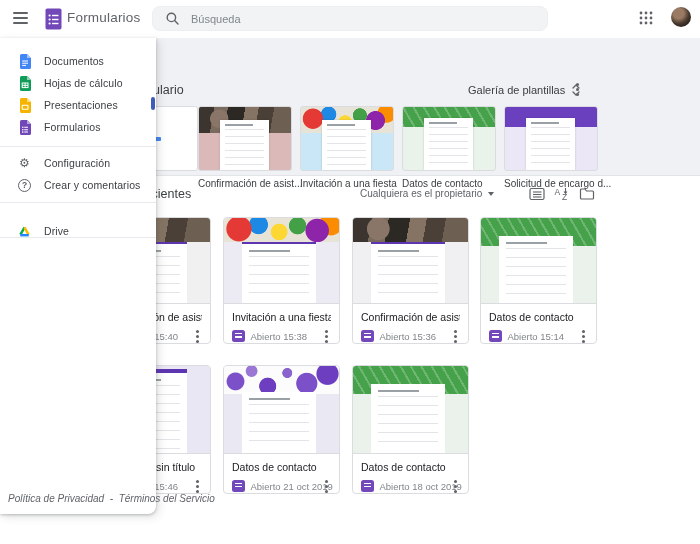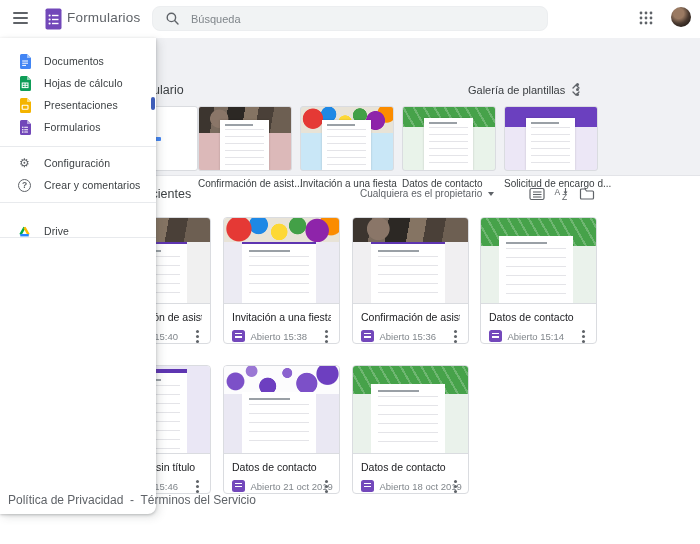--- a/index.html
+++ b/index.html
@@ -108,21 +108,21 @@
   
   .drawer { position:absolute; left:0; top:38px; width:156px; height:476px; background:#fff; z-index:30;
             border-radius:0 0 8px 0; box-shadow:0 1px 3px rgba(60,64,67,.3), 3px 3px 8px rgba(60,64,67,.15); }
   .ditem { position:absolute; left:0; width:156px; height:22px; display:flex; align-items:center; cursor:pointer; }
   .ditem .ic { width:13px; margin-left:18px; display:flex; justify-content:center; }
   .ditem .lb { margin-left:13px; font-size:10.5px; color:#3c4043; font-weight:500; letter-spacing:.1px; white-space:nowrap; }
   .ddiv { position:absolute; left:0; width:156px; height:1px; background:#e8eaed; }
   .help-ic { width:13px; height:13px; border:1.2px solid #5f6368; border-radius:50%; color:#5f6368;
              font-size:8.5px; line-height:11px; text-align:center; font-weight:bold; }
   .gear { font-size:12px; color:#5f6368; line-height:13px; }
-  .drawer-foot { position:absolute; left:8px; top:455px; font-size:12px; color:#5f6368; white-space:nowrap; }
+  .drawer-foot { position:absolute; left:8px; top:455px; font-size:10px; color:#5f6368; white-space:nowrap;font-style:italic; }
   .drawer-foot span.link { cursor:pointer; }
   .scrollthumb { position:absolute; left:151px; top:97px; width:4px; height:13px; background:#3e5db8;
                  border-radius:2px; z-index:40; }
 </style>
 </head>
 <body>
 
 <div id="app">
 
   <div class="header">

